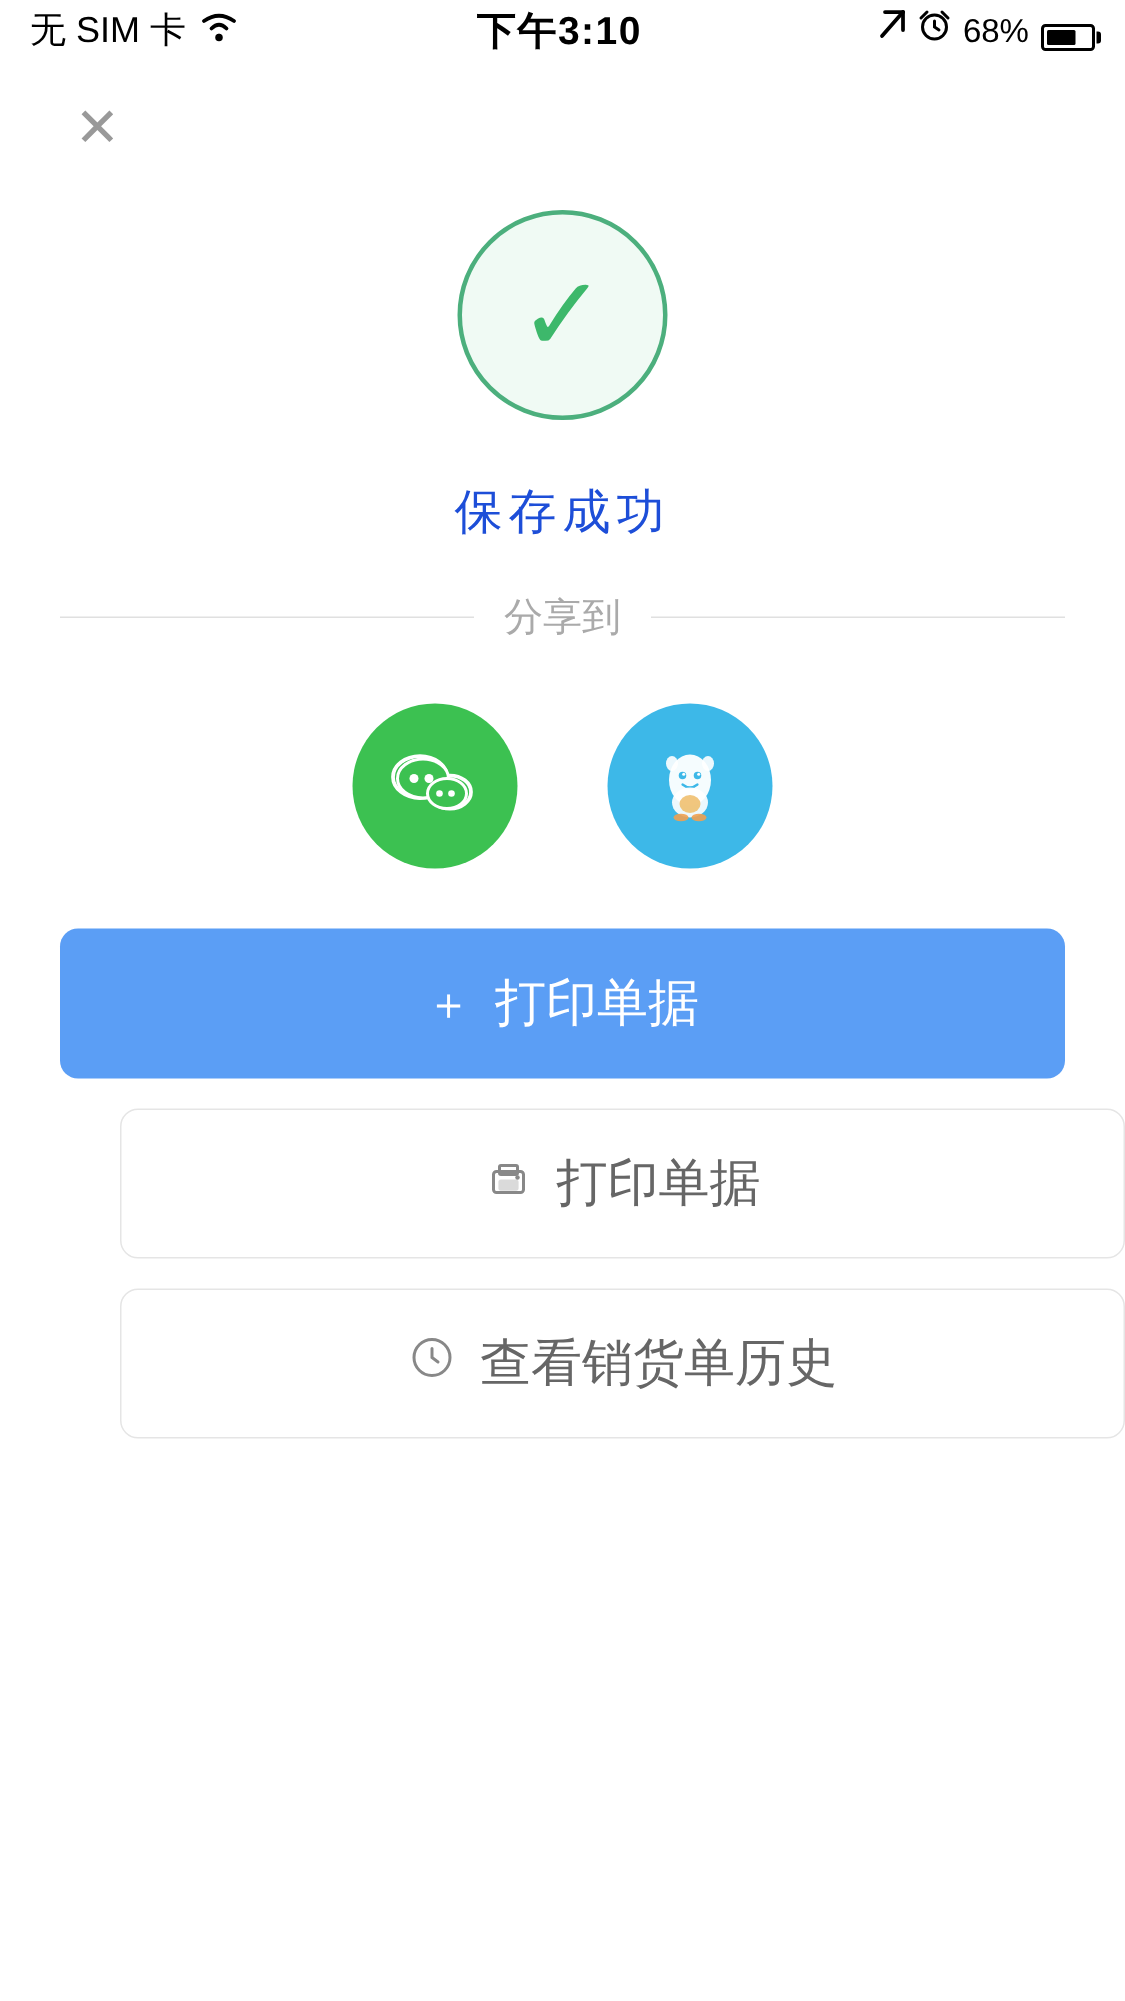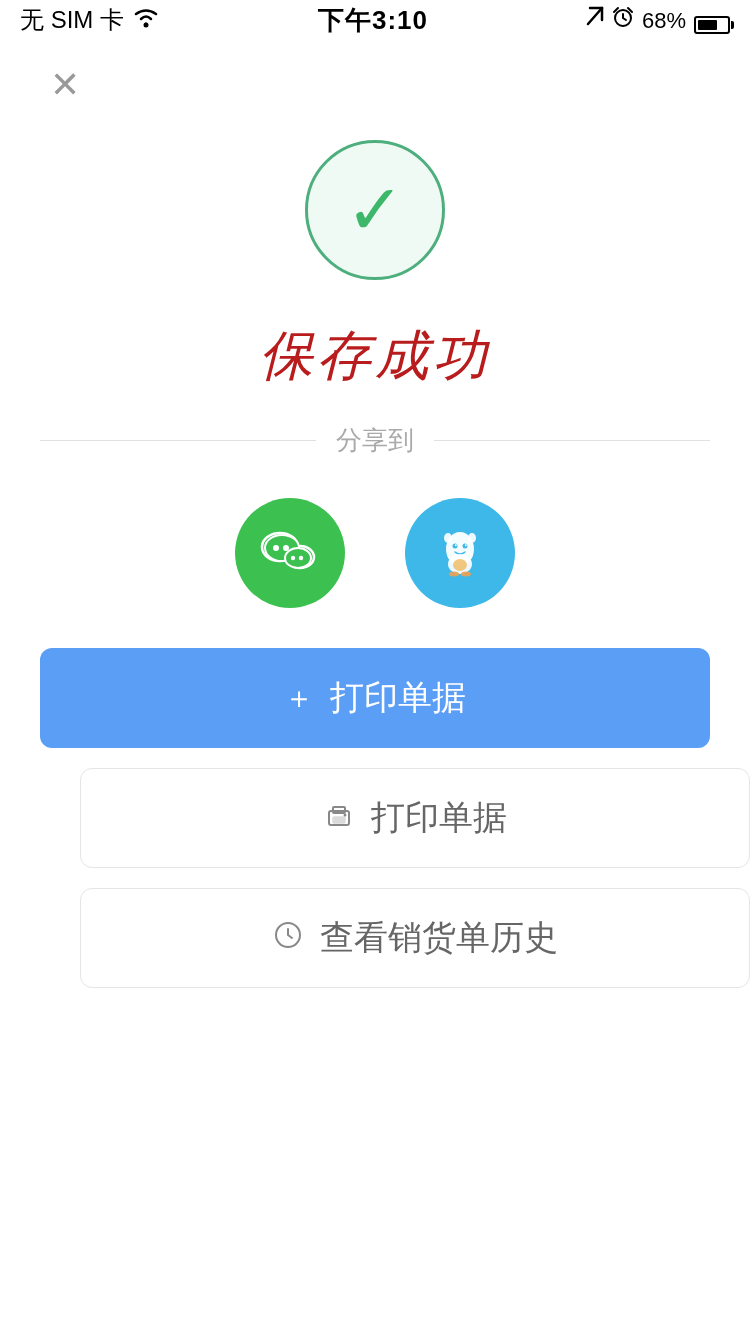--- a/index.html
+++ b/index.html
@@ -139,25 +139,24 @@
       justify-content: center;
     }
 
     .checkmark {
       font-size: 70px;
       color: #3db86b;
       line-height: 1;
     }
 
     .success-title {
-      font-size: 54px;
-      color: #b91c1c;
+      font-size: 32px;
+      color: #1d4ed8;
       font-weight: 500;
       letter-spacing: 4px;
-      font-style: italic;
     }
 
     
     .share-section {
       width: 100%;
       margin-top: 30px;
       display: flex;
       flex-direction: column;
       align-items: center;
       gap: 40px;

